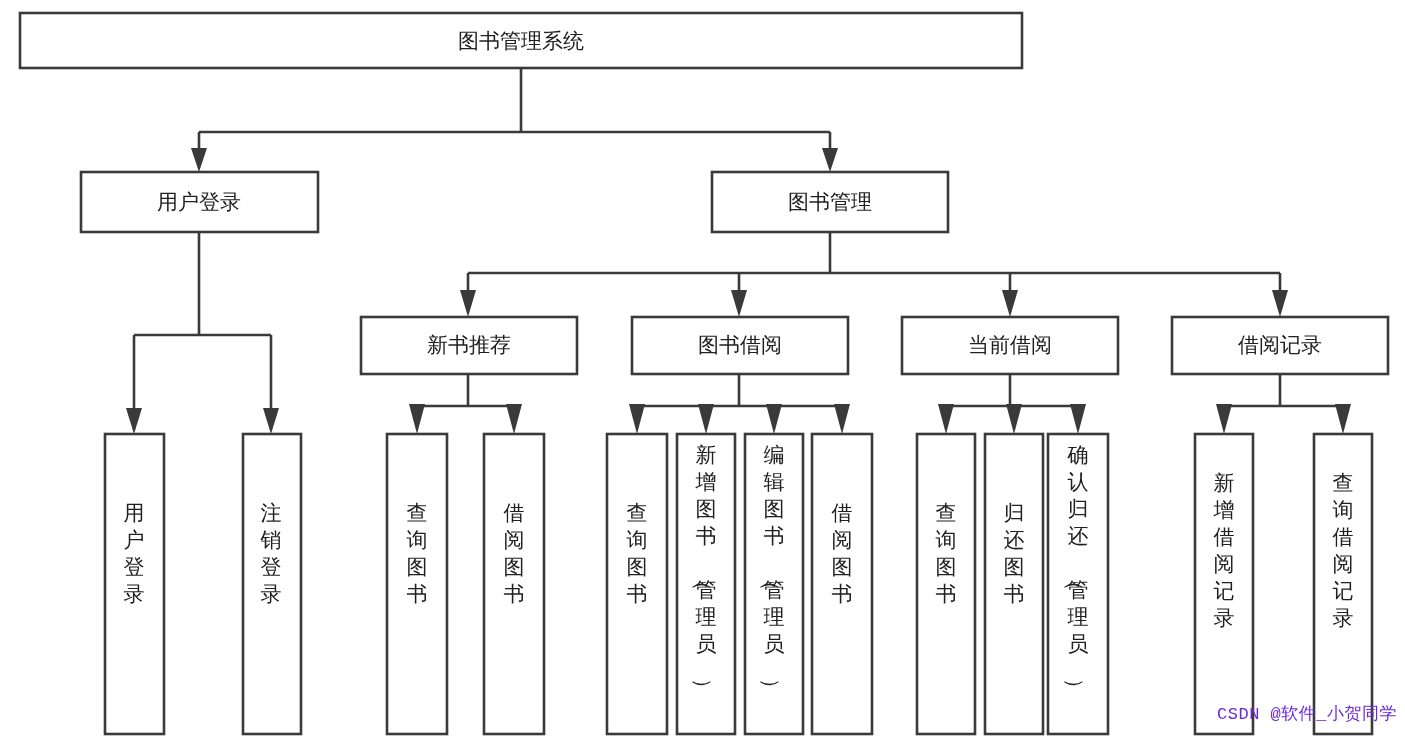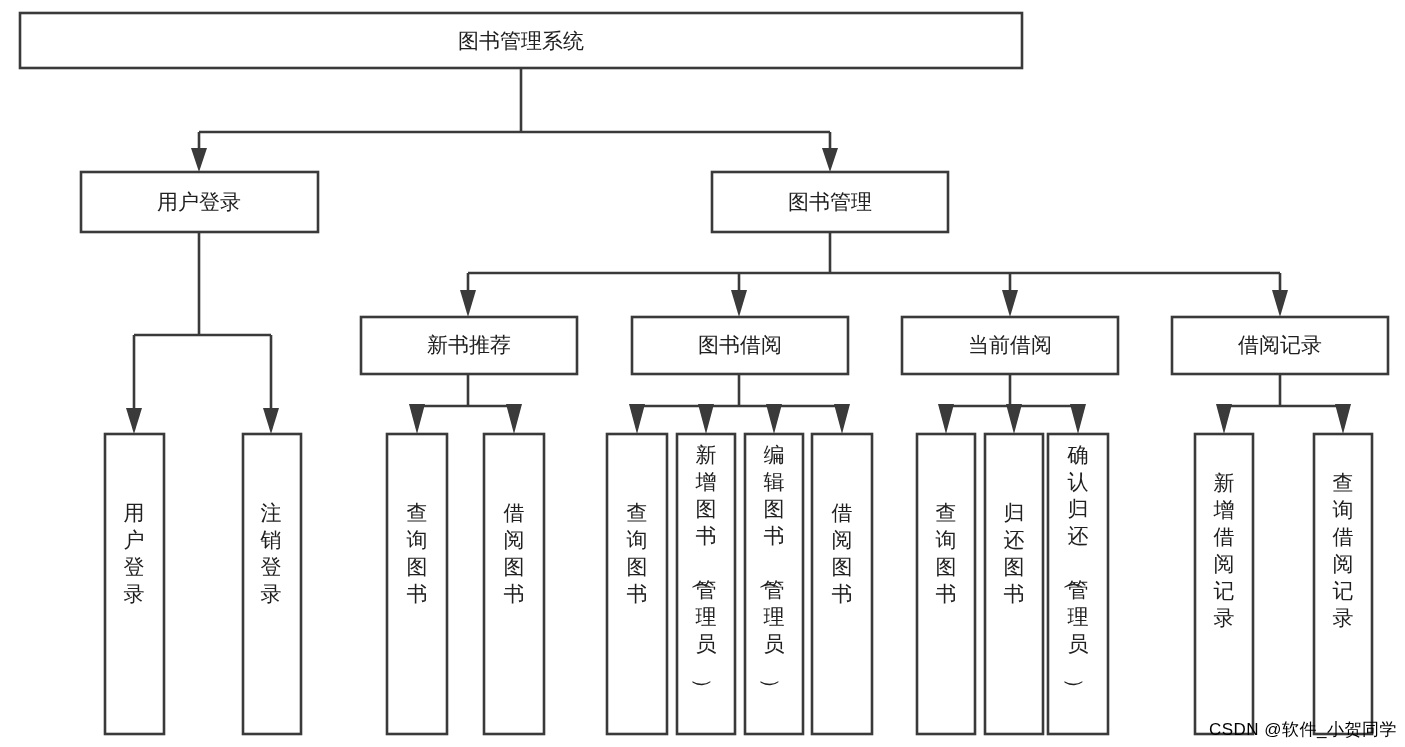--- a/index.html
+++ b/index.html
@@ -51,24 +51,24 @@
   }
   .node-label-vertical {
     fill: #202020;
     font-family: "DejaVu Sans", "Liberation Sans", sans-serif;
     font-size: 21px;
     text-anchor: middle;
   }
   .watermark {
     position: absolute;
     right: 8px;
-    bottom: 6px;
-    font-family: Liberation Sans, sans-serif;
+    bottom: 22px;
+    font-family: Liberation Mono, monospace;
     font-size: 17px;
-    color: #000000;
+    color: #6d28d9;
     white-space: nowrap;
     letter-spacing: 0.5px;
   }
 </style>
 </head>
 <body>
 
 <div id="diagram-root">
 
   <svg id="tree-svg" viewBox="0 0 1405 747" xmlns="http://www.w3.org/2000/svg">

